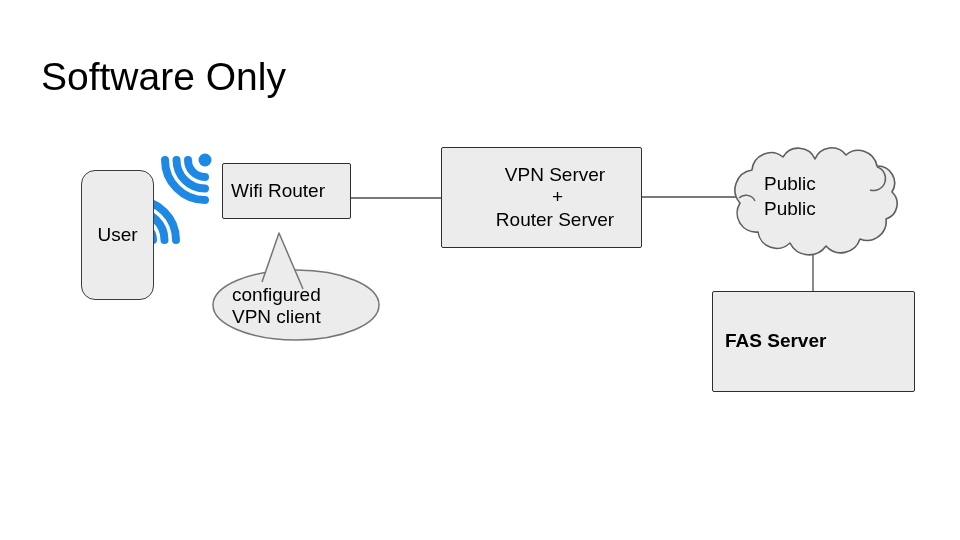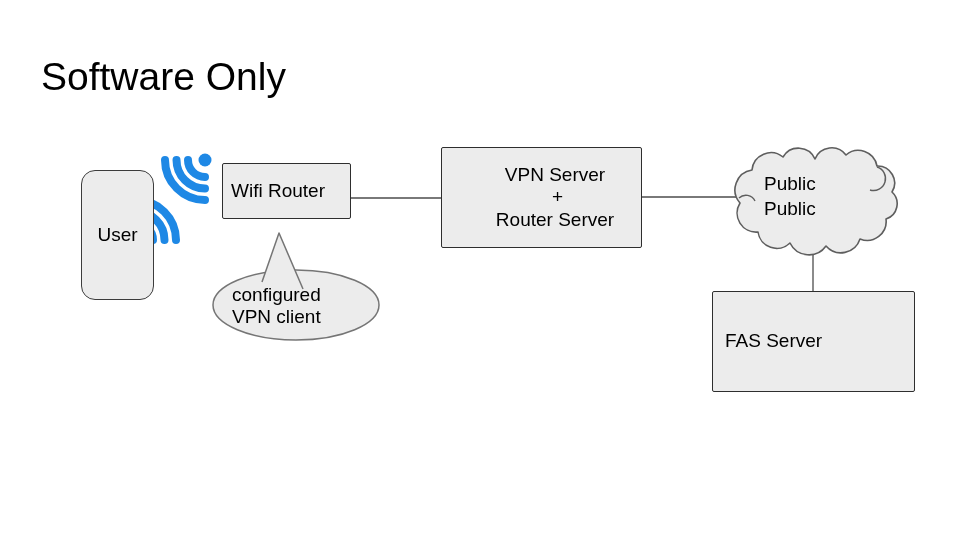--- a/index.html
+++ b/index.html
@@ -59,20 +59,21 @@
     flex-direction: column;
     align-items: center;
     justify-content: center;
     line-height: 22.5px;
   }
   .vpn-plus { padding-left: 5px; }
   .box-fas {
     left: 712px; top: 291px;
     width: 203px; height: 101px;
     padding-left: 12px;
+    font-weight: bold;
   }
   .float-label {
     position: absolute;
     font-size: 19px;
     color: #000;
     white-space: nowrap;
   }
   .cloud-label  { left: 764px; top: 171px; line-height: 25px; }
   .callout-label{ left: 232px; top: 284px; line-height: 21.5px; }
 </style>

